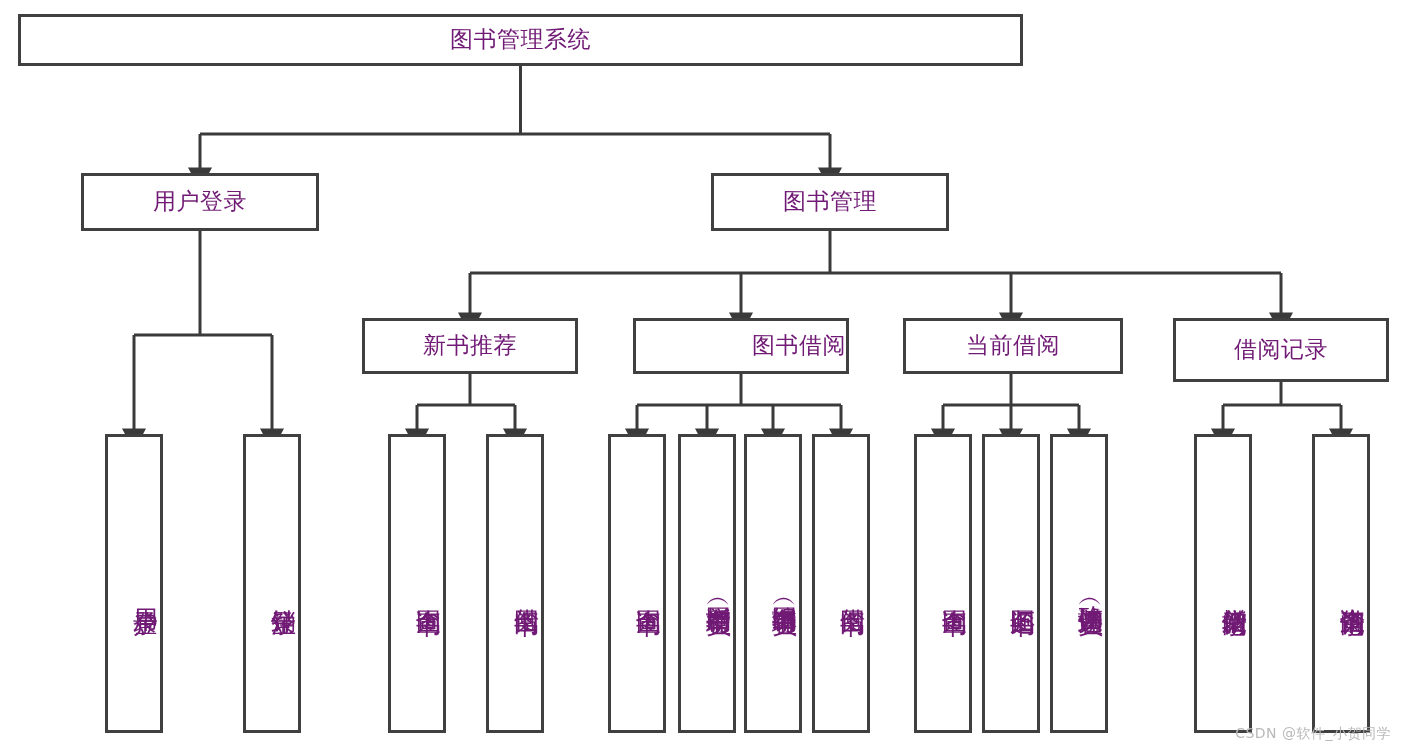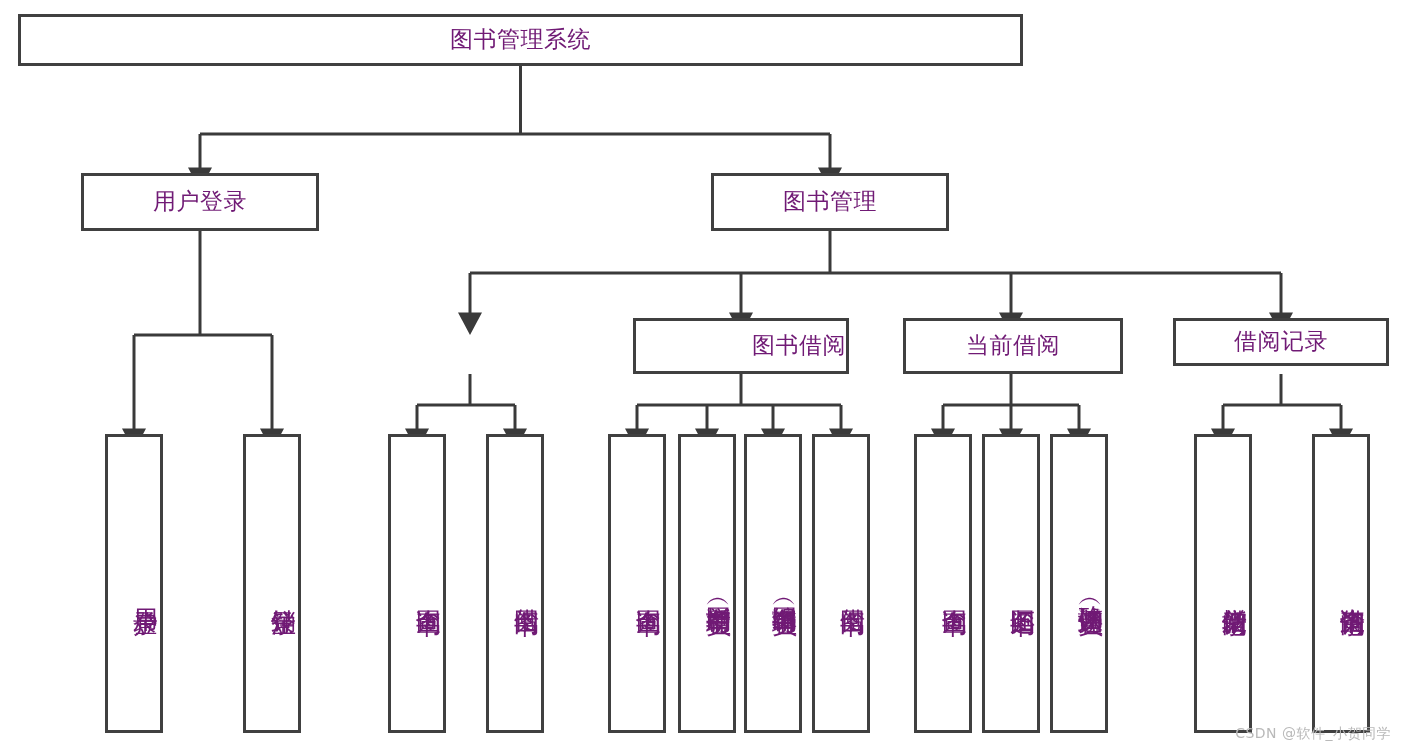--- a/index.html
+++ b/index.html
@@ -116,27 +116,30 @@
     <span class="label">图书管理系统</span>
   </div>
 
   <div class="node horiz" style="left: 81px; top: 173px; width: 238px; height: 58px;">
     <span class="label">用户登录</span>
   </div>
   <div class="node horiz" style="left: 711px; top: 173px; width: 238px; height: 58px;">
     <span class="label">图书管理</span>
   </div>
 
+  <div class="node horiz" style="left: 362px; top: 318px; width: 216px; height: 56px;">
+    <span class="label">新书推荐</span>
+  </div>
   <div class="node horiz" style="left: 633px; top: 318px; width: 216px; height: 56px; justify-content: flex-end;">
     <span class="label">图书借阅</span>
   </div>
   <div class="node horiz" style="left: 903px; top: 318px; width: 220px; height: 56px;">
     <span class="label">当前借阅</span>
   </div>
-  <div class="node horiz" style="left: 1173px; top: 318px; width: 216px; height: 48px;">
+  <div class="node horiz" style="left: 1173px; top: 318px; width: 216px; height: 64px;">
     <span class="label">借阅记录</span>
   </div>
 
   <div class="node vert" style="left: 105px; top: 434px; width: 58px; height: 299px;">
     <span class="label">用户登录</span>
   </div>
   <div class="node vert" style="left: 243px; top: 434px; width: 58px; height: 299px;">
     <span class="label">注销登录</span>
   </div>
   <div class="node vert" style="left: 388px; top: 434px; width: 58px; height: 299px;">

